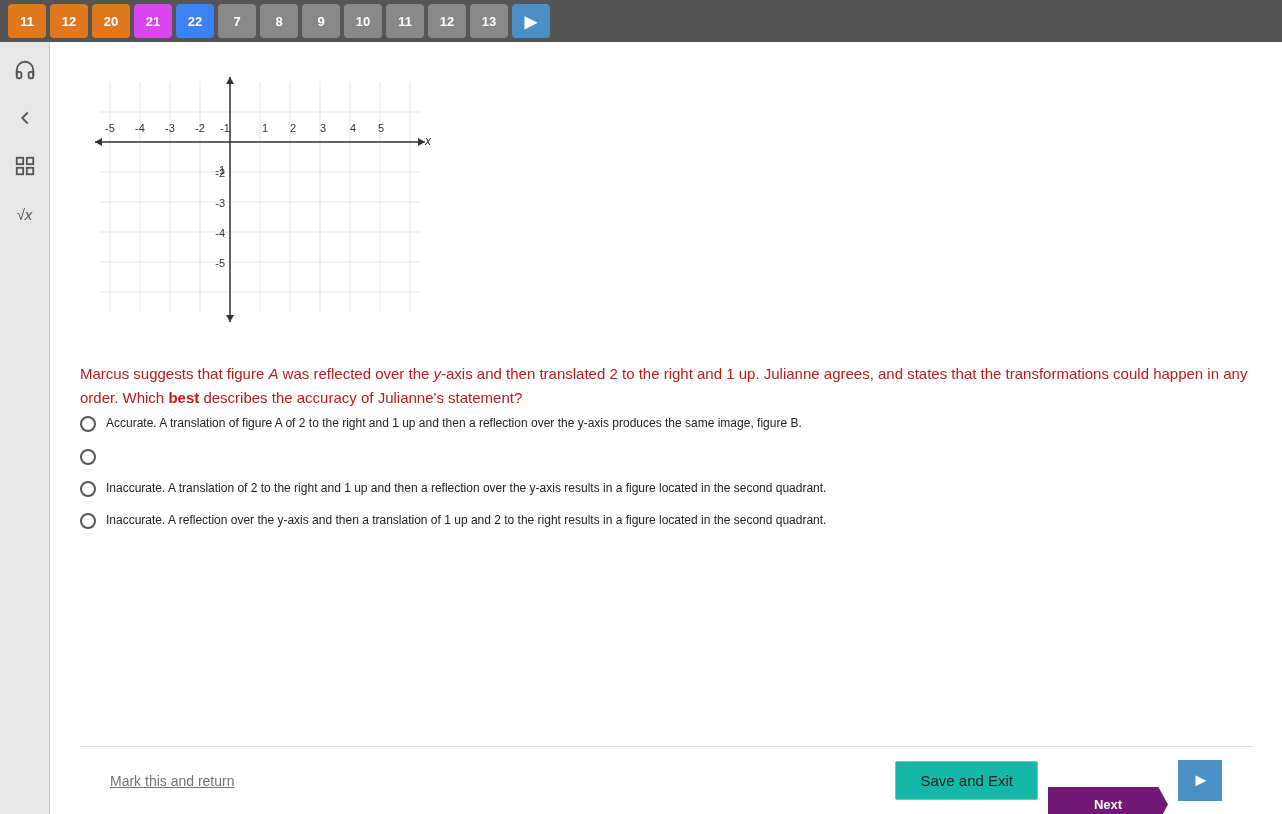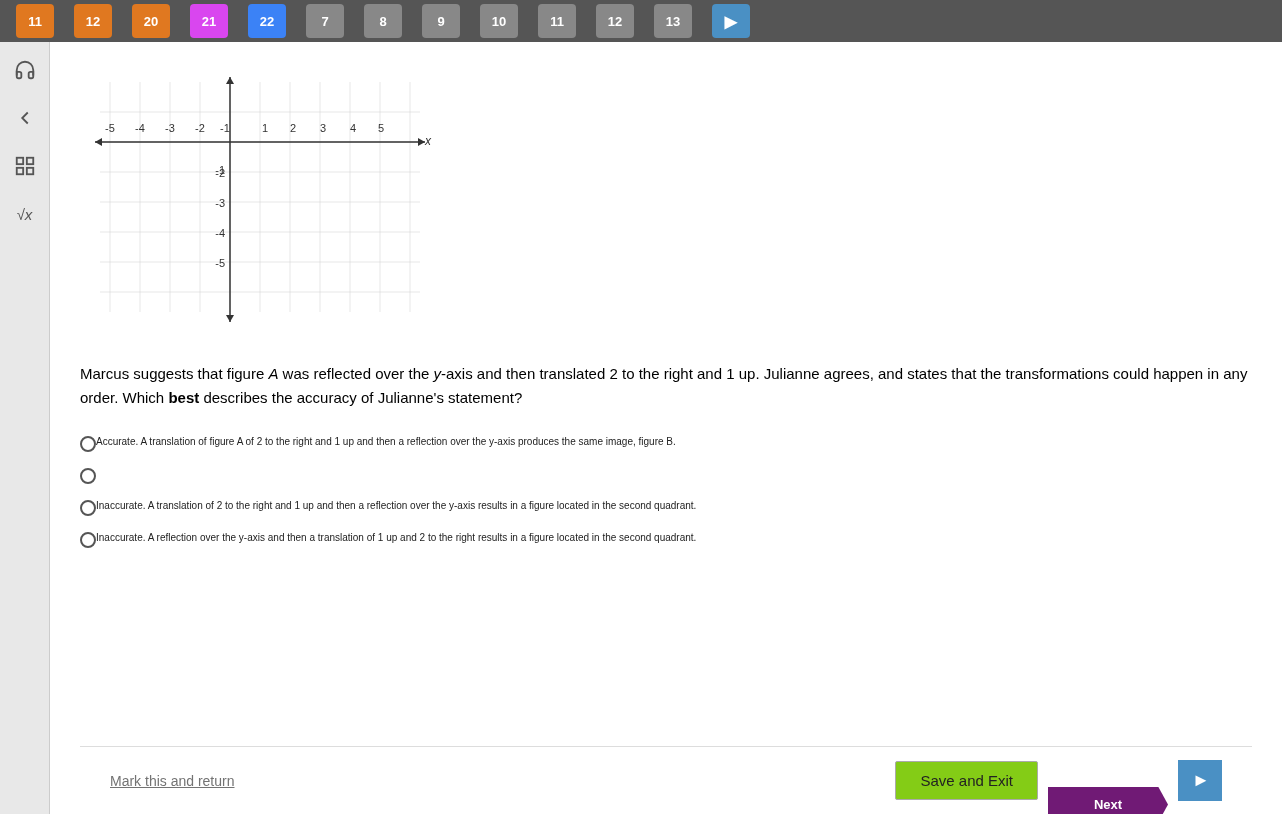--- a/index.html
+++ b/index.html
@@ -12,22 +12,22 @@
       display: flex;
       flex-direction: column;
     }
 
     
     .top-nav {
       background: #555;
       height: 42px;
       display: flex;
       align-items: center;
-      padding: 0 16px;
-      gap: 20px;
+      padding: 0 8px;
+      gap: 4px;
       flex-shrink: 0;
     }
     .nav-btn {
       width: 38px;
       height: 34px;
       border: none;
       border-radius: 4px;
       font-size: 13px;
       font-weight: bold;
       color: white;
@@ -90,37 +90,38 @@
 
     
     .graph-svg {
       display: block;
     }
 
     
     .question-text {
       font-size: 15px;
       line-height: 1.6;
-      color: #000000;
-      margin-bottom: 24px;
+      color: #b91c1c;
+      margin-bottom: 4px;
       flex-shrink: 0;
     }
     .question-text strong { font-weight: bold; }
 
     
     .choices {
       display: flex;
       flex-direction: column;
       gap: 14px;
       flex-shrink: 0;
     }
     .choice-item {
       display: flex;
       align-items: flex-start;
-      font-size: 10px;
+      gap: 10px;
+      font-size: 12px;
       line-height: 1.55;
       color: #222;
     }
     .choice-radio {
       width: 16px;
       height: 16px;
       border: 2px solid #555;
       border-radius: 50%;
       flex-shrink: 0;
       margin-top: 2px;
@@ -144,21 +145,21 @@
       text-decoration: underline;
       font-size: 14px;
       cursor: pointer;
     }
     .bottom-buttons {
       display: flex;
       gap: 10px;
       align-items: center;
     }
     .btn-save-exit {
-      background: #84cc16;
+      background: #14b8a6;
       border: 1px solid #aaa;
       color: #222;
       font-size: 15px;
       padding: 10px 24px;
       cursor: pointer;
       border-radius: 2px;
     }
     .btn-next {
       background: #701a75;
       border: none;

